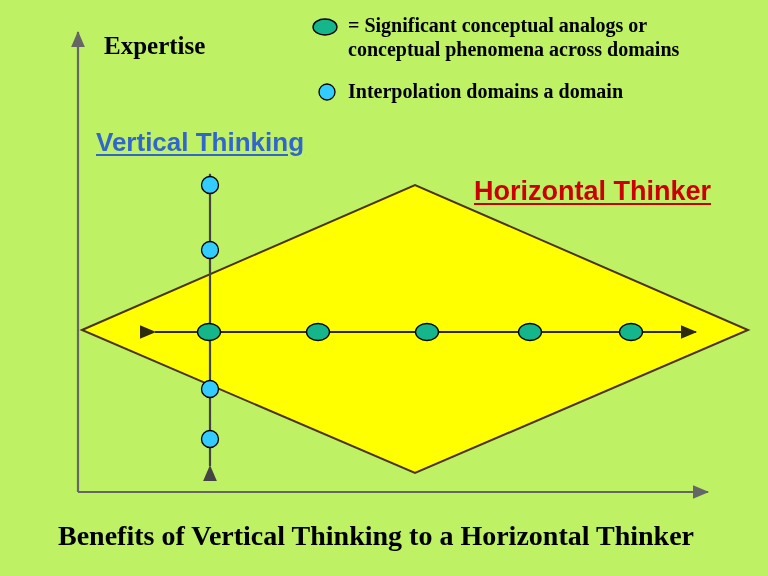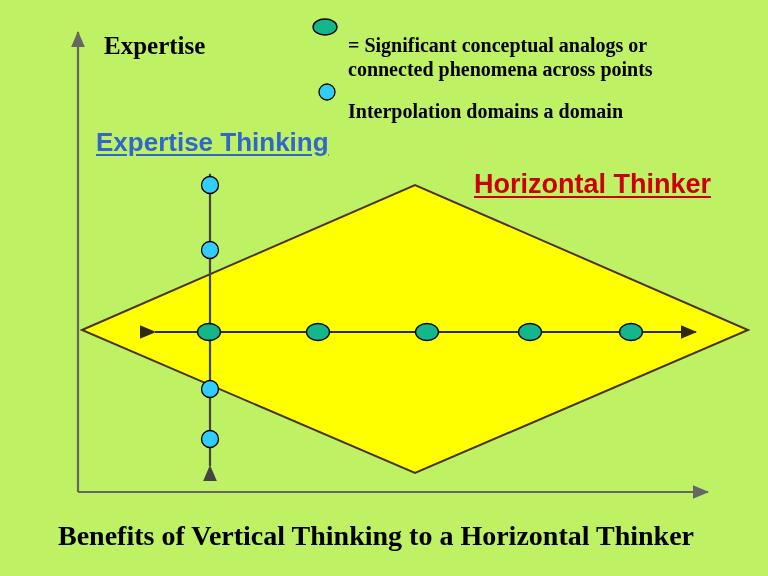--- a/index.html
+++ b/index.html
@@ -43,21 +43,20 @@
     font-weight: bold;
     font-size: 25px;
     color: #000000;
   }
   
   .legend-text {
     font-family: "Liberation Serif", serif;
     font-weight: bold;
     font-size: 20px;
     color: #000000;
-    margin-top: 20px;
   }
   #legend-text-green {
     left: 348px;
     top: 14px;
   }
   #legend-text-blue {
     left: 348px;
     top: 80px;
   }
   .legend-line {
@@ -69,21 +68,21 @@
     top: 127px;
     font-family: "Liberation Sans", sans-serif;
     font-weight: bold;
     font-size: 26px;
     color: #3366CC;
     text-decoration: underline;
     text-underline-offset: 3px;
   }
   #label-horizontal-thinker {
     left: 474px;
-    top: 169px;
+    top: 176px;
     font-family: "Liberation Sans", sans-serif;
     font-weight: bold;
     font-size: 27px;
     color: #CC0000;
     text-decoration: underline;
     text-underline-offset: 3px;
   }
   
   #caption {
     position: absolute;
@@ -149,24 +148,24 @@
     <g>
       <ellipse cx="325" cy="27" rx="12" ry="8" fill="#16B68C" stroke="#000000" stroke-width="1.3"></ellipse>
       <circle cx="327" cy="92" r="8" fill="#33CCFF" stroke="#000000" stroke-width="1.3"></circle>
     </g>
   </svg>
 
   <div class="txt" id="axis-label-expertise">Expertise</div>
 
   <div class="txt legend-text" id="legend-text-green">
     <span class="legend-line">= Significant conceptual analogs or</span>
-    <span class="legend-line">connected phenomena across points</span>
+    <span class="legend-line">conceptual phenomena across domains</span>
   </div>
   <div class="txt legend-text" id="legend-text-blue">
     <span class="legend-line">Interpolation domains a domain</span>
   </div>
 
-  <div class="txt" id="label-vertical-thinking">Expertise Thinking</div>
+  <div class="txt" id="label-vertical-thinking">Vertical Thinking</div>
   <div class="txt" id="label-horizontal-thinker">Horizontal Thinker</div>
 
   <div id="caption">Benefits of Vertical Thinking to a Horizontal Thinker</div>
 
 </div>
 
 </body></html>

